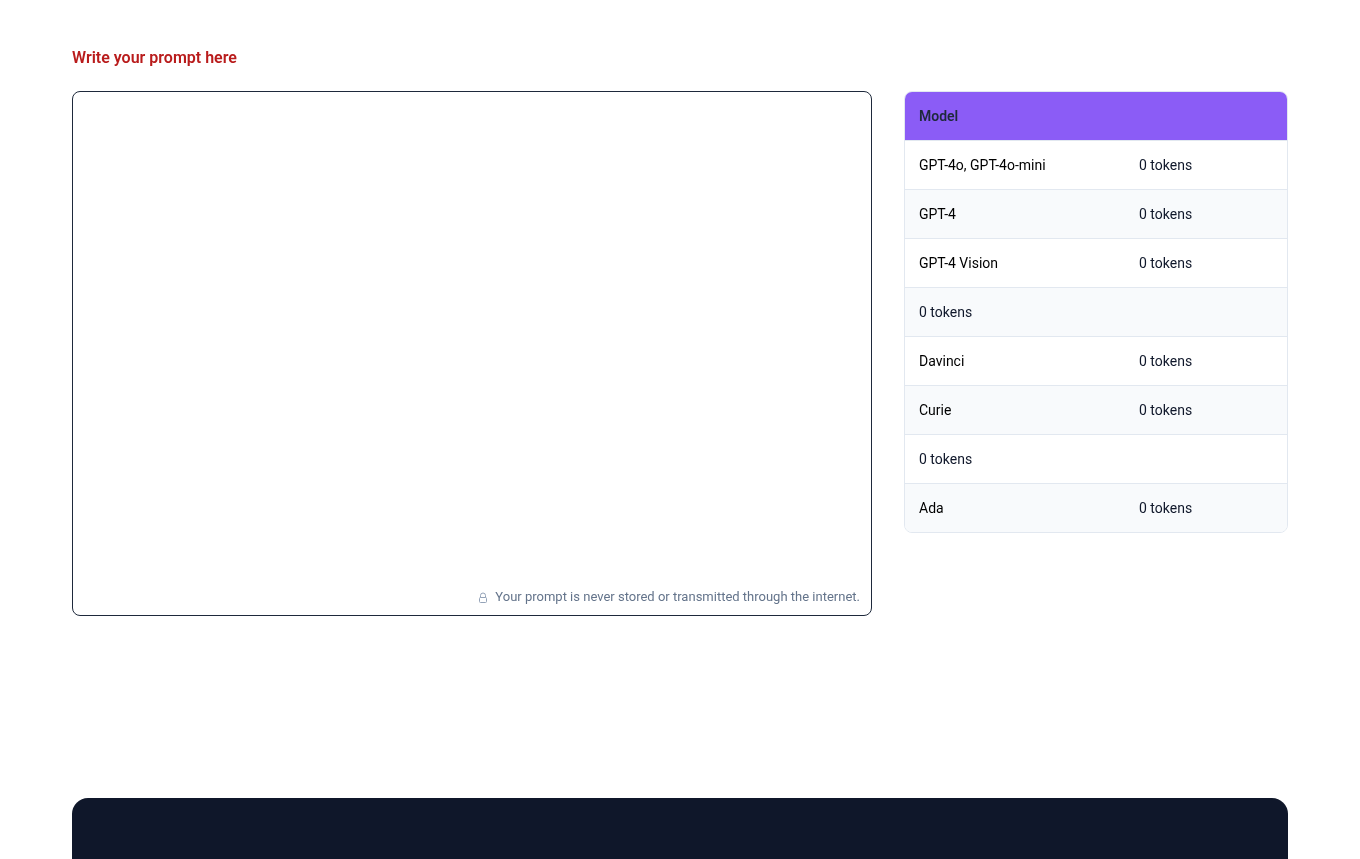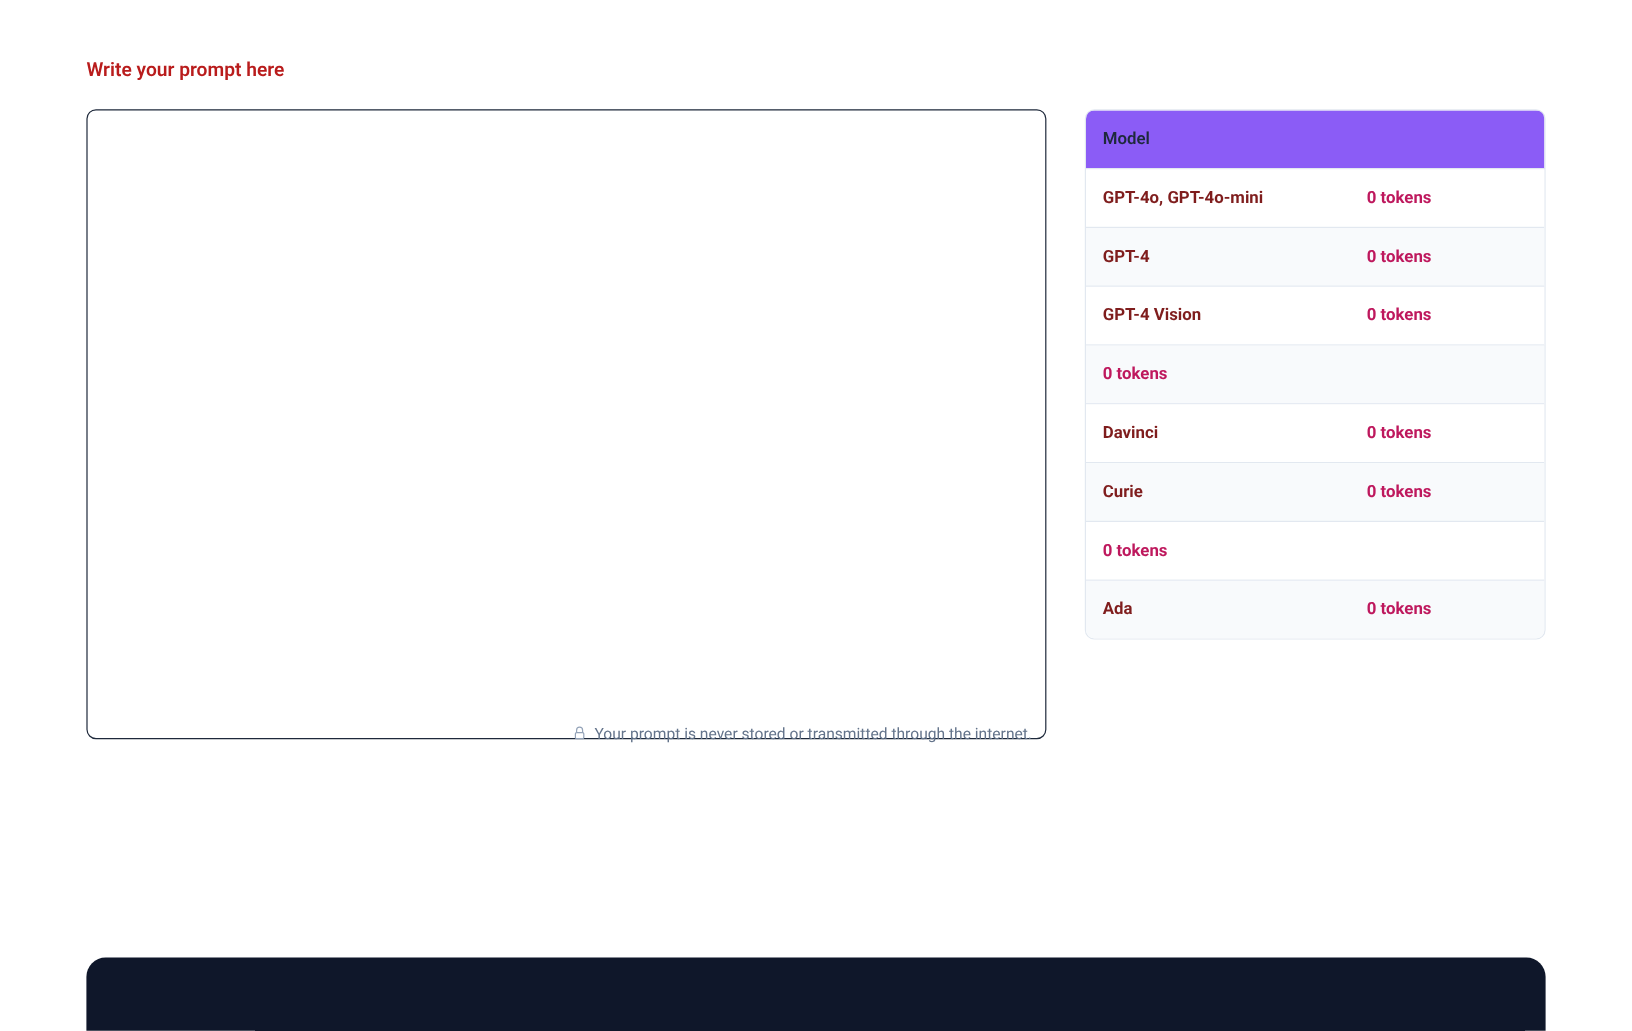--- a/index.html
+++ b/index.html
@@ -47,24 +47,24 @@
       padding: 12px;
       font-family: inherit;
       font-size: 14px;
       resize: none;
       outline: none;
       background: #ffffff;
     }
     
     .privacy-note {
       position: absolute;
-      bottom: 0;
+      bottom: 16px;
       right: 12px;
       display: flex;
-      align-items: flex-start;
+      align-items: flex-end;
       gap: 6px;
       font-size: 13px;
       color: #64748b;
     }
     
     .lock-icon {
       width: 12px;
       height: 12px;
       display: inline-flex;
     }
@@ -113,27 +113,27 @@
     .table-row:last-child {
       border-bottom: none;
     }
     
     .table-cell {
       padding: 16px 14px;
       font-size: 14px;
     }
     
     .table-cell.model-name {
-      color: #7f1d1d;
-      font-weight: 700;
+      color: #000000;
+      font-weight: 400;
     }
     
     .table-cell.token-count {
-      color: #be185d;
-      font-weight: 700;
+      color: #0f172a;
+      font-weight: 400;
     }
     
     .bottom-panel {
       margin: 178px 72px 0 72px;
       background: #0f172a;
       border-radius: 16px 16px 0 0;
       height: 72px;
     }
   </style>
 </head>

